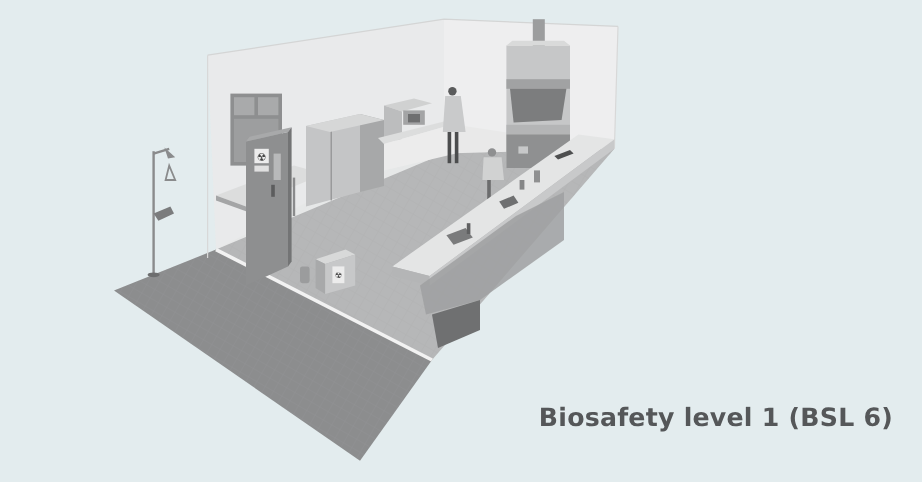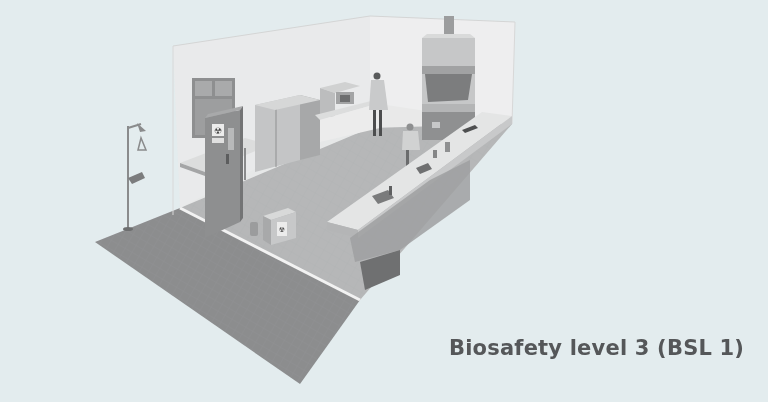--- a/index.html
+++ b/index.html
@@ -148,13 +148,13 @@
   <g>
     <line x1="128" y1="126" x2="128" y2="228" stroke="#8a8b8c" stroke-width="2"></line>
     <line x1="128" y1="128" x2="141" y2="124" stroke="#8a8b8c" stroke-width="2"></line>
     <path d="M137,123 L146,131 L140,132 Z" fill="#8a8b8c"></path>
     <polygon points="138,150 141,138 146,150" fill="none" stroke="#8a8b8c" stroke-width="1.5"></polygon>
     <path d="M128,178 L142,172 L145,178 L132,184 Z" fill="#7b7c7d"></path>
     <ellipse cx="128" cy="229" rx="5" ry="2" fill="#6d6e6f"></ellipse>
   </g>
 </svg>
 
-<div class="caption">Biosafety level 3 (BSL 1)</div>
+<div class="caption">Biosafety level 1 (BSL 6)</div>
 
 </body></html>

